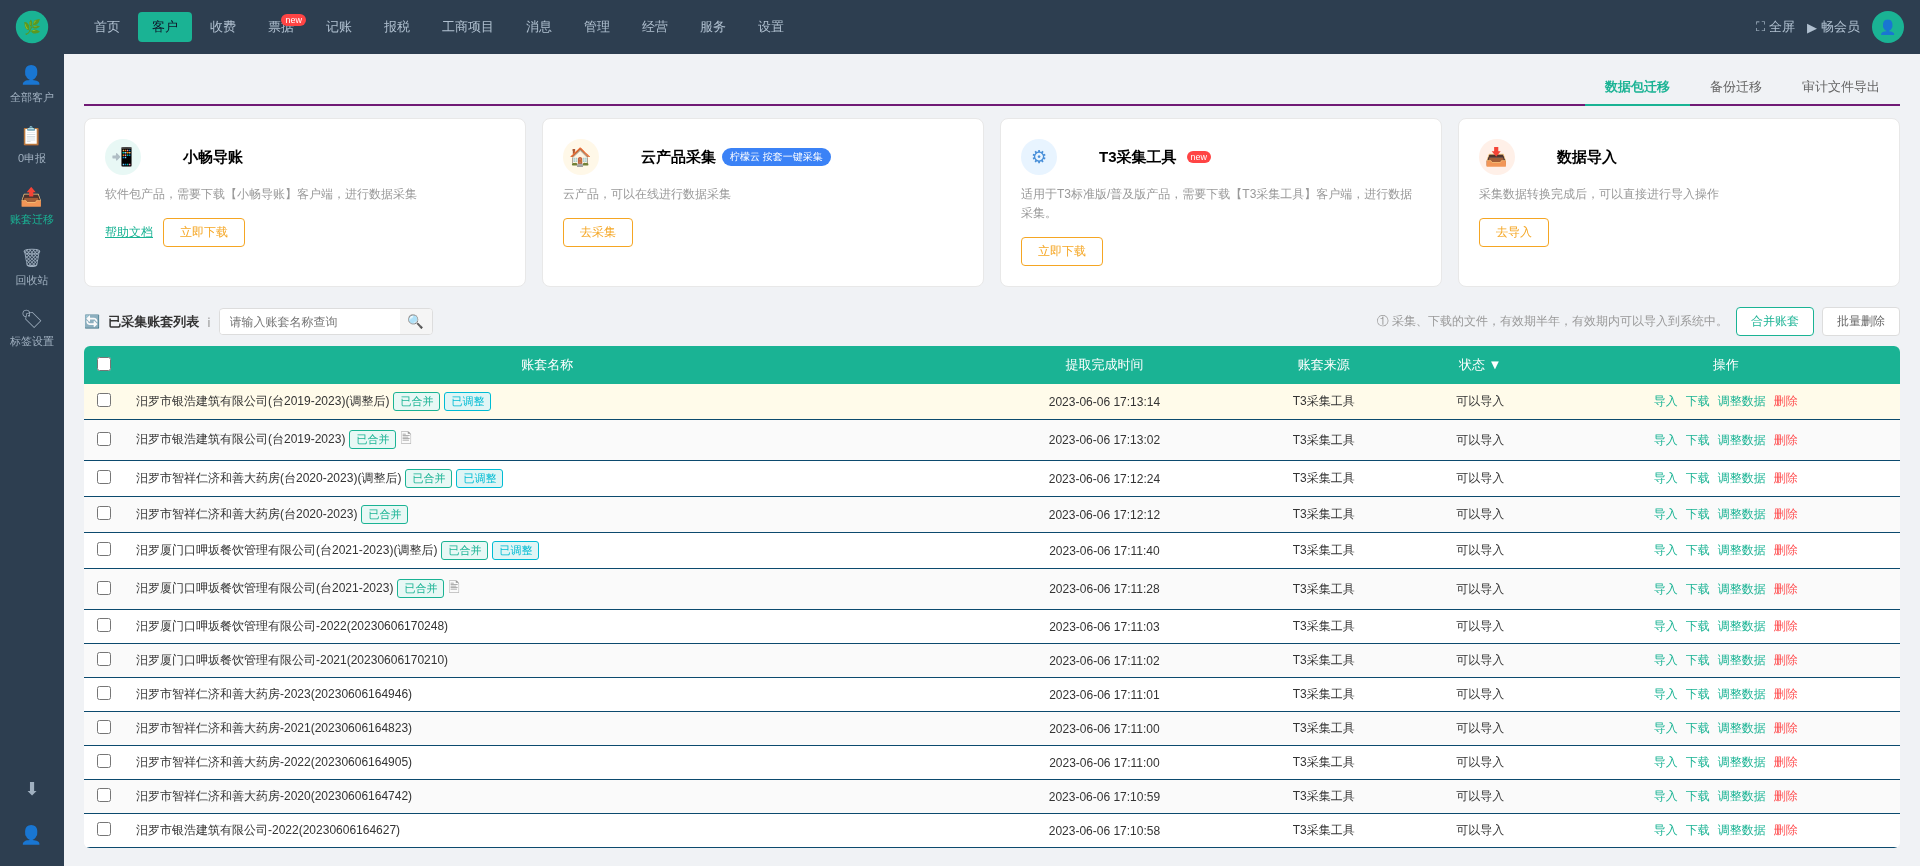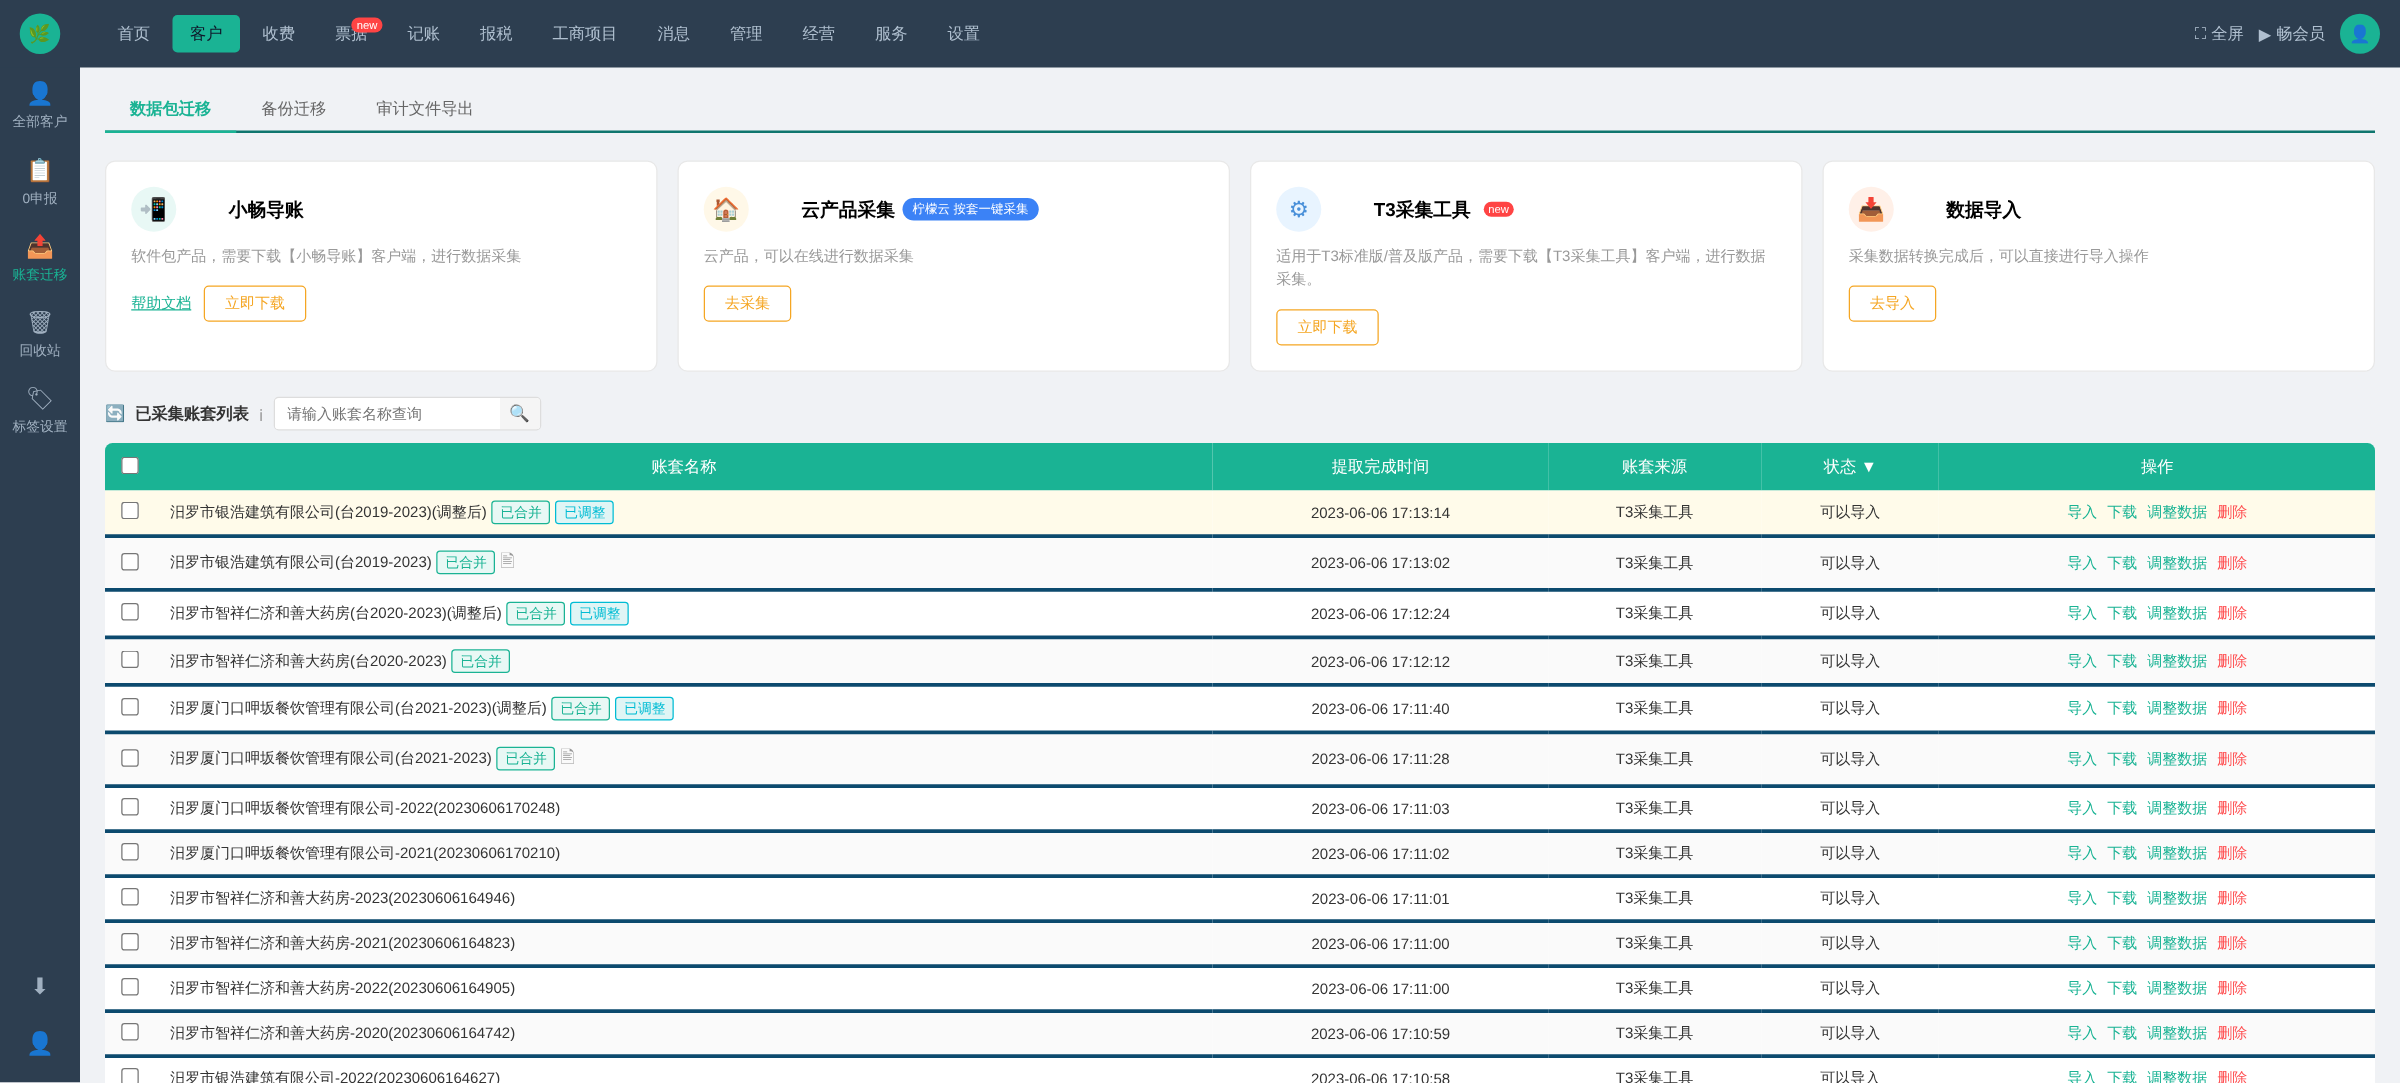--- a/index.html
+++ b/index.html
@@ -23,21 +23,21 @@
     .topnav-item.active { background: #1ab394; color: #0f172a; border-radius: 4px; }
     .topnav-badge { position: absolute; top: 2px; right: 2px; background: #ff4444; color: #fff; font-size: 9px; padding: 1px 4px; border-radius: 8px; }
     .topnav-right { margin-left: auto; display: flex; align-items: center; gap: 12px; color: #b0c0d0; font-size: 13px; }
     .topnav-right-item { display: flex; align-items: center; gap: 4px; cursor: pointer; }
     .avatar { width: 32px; height: 32px; border-radius: 50%; background: #1ab394; display: flex; align-items: center; justify-content: center; color: #fff; font-size: 14px; }
 
     
     .content { flex: 1; padding: 16px 20px; overflow-y: auto; background: #f0f2f5; }
 
     
-    .sub-tabs { display: flex; gap: 0; border-bottom: 2px solid #0f766e; margin-bottom: 22px; }
+    .sub-tabs { display: flex; gap: 0; border-bottom: 2px solid #701a75; margin-bottom: 12px; justify-content: flex-end; }
     .sub-tab { padding: 8px 20px; cursor: pointer; color: #666; font-size: 13px; border-bottom: 2px solid transparent; margin-bottom: -2px; }
     .sub-tab.active { color: #1ab394; border-bottom: 2px solid #1ab394; font-weight: bold; }
 
     
     .cards-row { display: grid; grid-template-columns: 1fr 1fr 1fr 1fr; gap: 16px; margin-bottom: 20px; }
     .card { background: #fff; border-radius: 8px; padding: 20px; border: 1px solid #e8e8e8; }
     .card-header { display: flex; align-items: center; gap: 10px; margin-bottom: 10px; }
     .card-icon { width: 36px; height: 36px; border-radius: 50%; display: flex; align-items: center; justify-content: center; font-size: 18px; flex-shrink: 0; }
     .card-icon.green { background: #e8f8f5; color: #1ab394; }
     .card-icon.orange { background: #fff8e8; color: #f5a623; }
@@ -62,21 +62,21 @@
     .table-header-right { display: flex; align-items: center; gap: 8px; }
     .tip-text { font-size: 12px; color: #999; }
     .btn-merge { padding: 5px 14px; background: #fff; border: 1px solid #1ab394; color: #1ab394; border-radius: 4px; cursor: pointer; font-size: 12px; }
     .btn-batch-del { padding: 5px 14px; background: #fff; border: 1px solid #ddd; color: #666; border-radius: 4px; cursor: pointer; font-size: 12px; }
 
     
     .data-table { width: 100%; border-collapse: collapse; background: #fff; border-radius: 6px; overflow: hidden; }
     .data-table thead tr { background: #1ab394; color: #fff; }
     .data-table thead th { padding: 10px 12px; text-align: center; font-weight: normal; font-size: 13px; }
     .data-table thead th.left { text-align: center; }
-    .data-table tbody tr { border-bottom: 3px solid #0c4a6e; }
+    .data-table tbody tr { border-bottom: 1px solid #0c4a6e; }
     .data-table tbody tr:nth-child(odd) { background: #fff; }
     .data-table tbody tr:nth-child(even) { background: #fafafa; }
     .data-table tbody tr:first-child { background: #fffbea; }
     .data-table tbody td { padding: 8px 12px; font-size: 12px; color: #333; text-align: center; }
     .data-table tbody td.left { text-align: left; }
     .checkbox-cell { width: 40px; }
     .status-ok { color: #1ab394; }
     .action-link { color: #1ab394; cursor: pointer; margin: 0 4px; }
     .action-del { color: #ff4d4f; cursor: pointer; margin: 0 4px; }
     .tag { display: inline-block; padding: 1px 6px; border-radius: 3px; font-size: 11px; margin-left: 4px; }
@@ -223,20 +223,25 @@
 
     <div class="table-header">
       <div class="table-header-left">
         <span style="color:#1ab394; cursor:pointer;">🔄</span>
         <span class="table-title">已采集账套列表</span>
         <span style="color:#999; font-size:13px;">ℹ</span>
         <div class="search-box">
           <input class="search-input" type="text" placeholder="请输入账套名称查询" style="">
           <button class="search-btn">🔍</button>
         </div>
+      </div>
+      <div class="table-header-right">
+        <span class="tip-text">① 采集、下载的文件，有效期半年，有效期内可以导入到系统中。</span>
+        <button class="btn-merge">合并账套</button>
+        <button class="btn-batch-del">批量删除</button>
       </div>
     </div>
 
     <table class="data-table">
       <thead>
         <tr>
           <th class="checkbox-cell">
             <input type="checkbox" style="">
           </th>
           <th class="left">账套名称</th>

